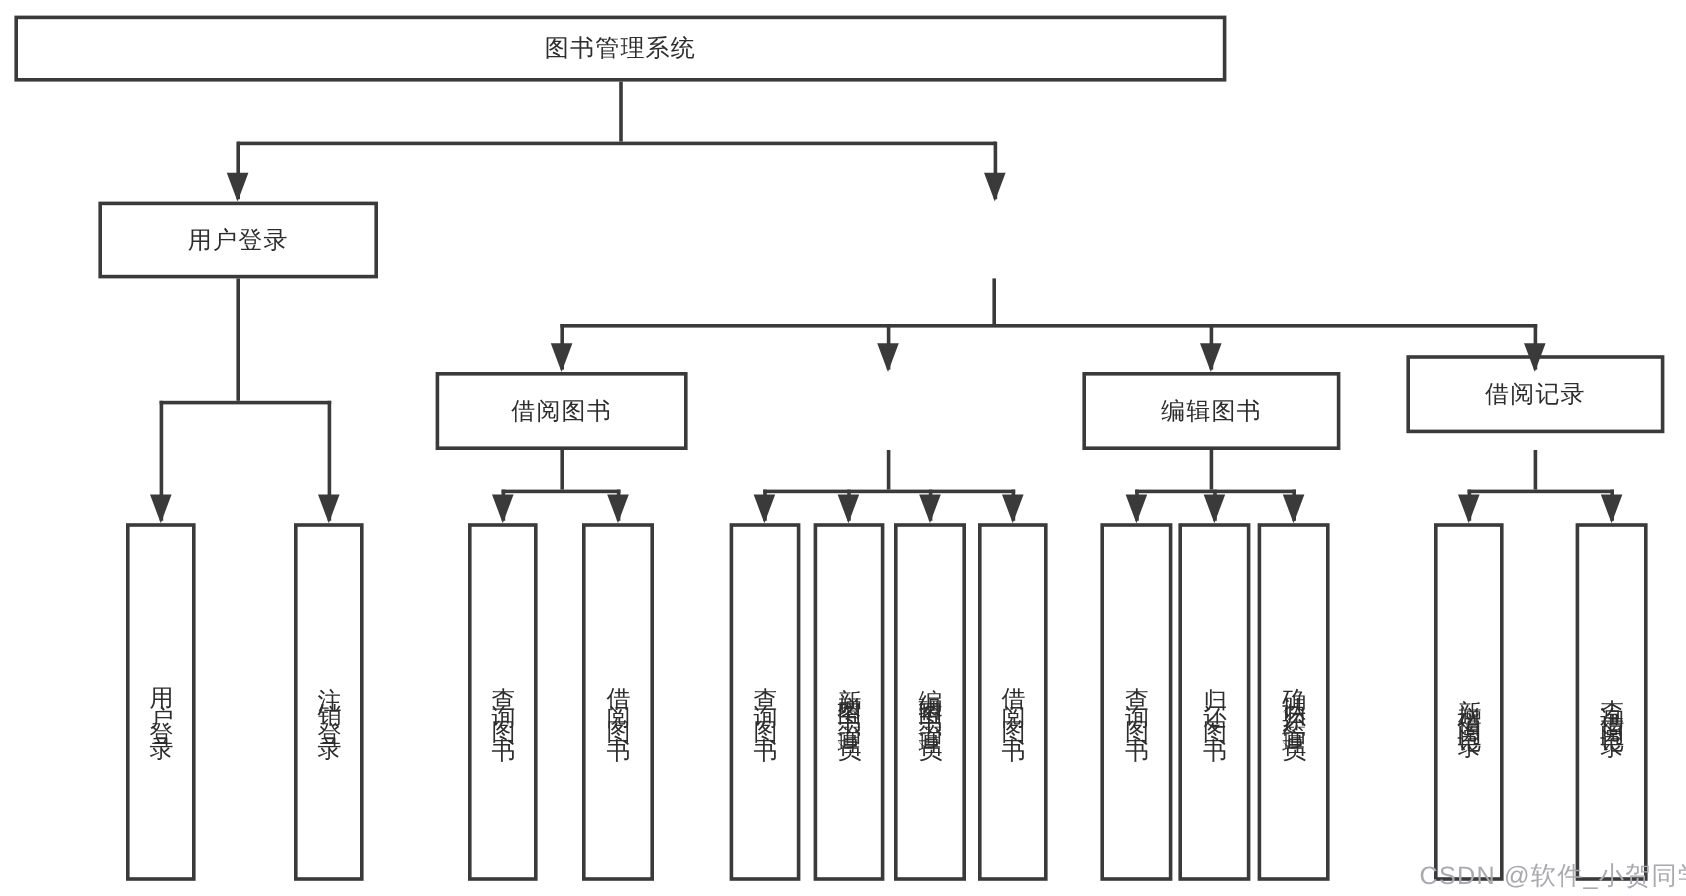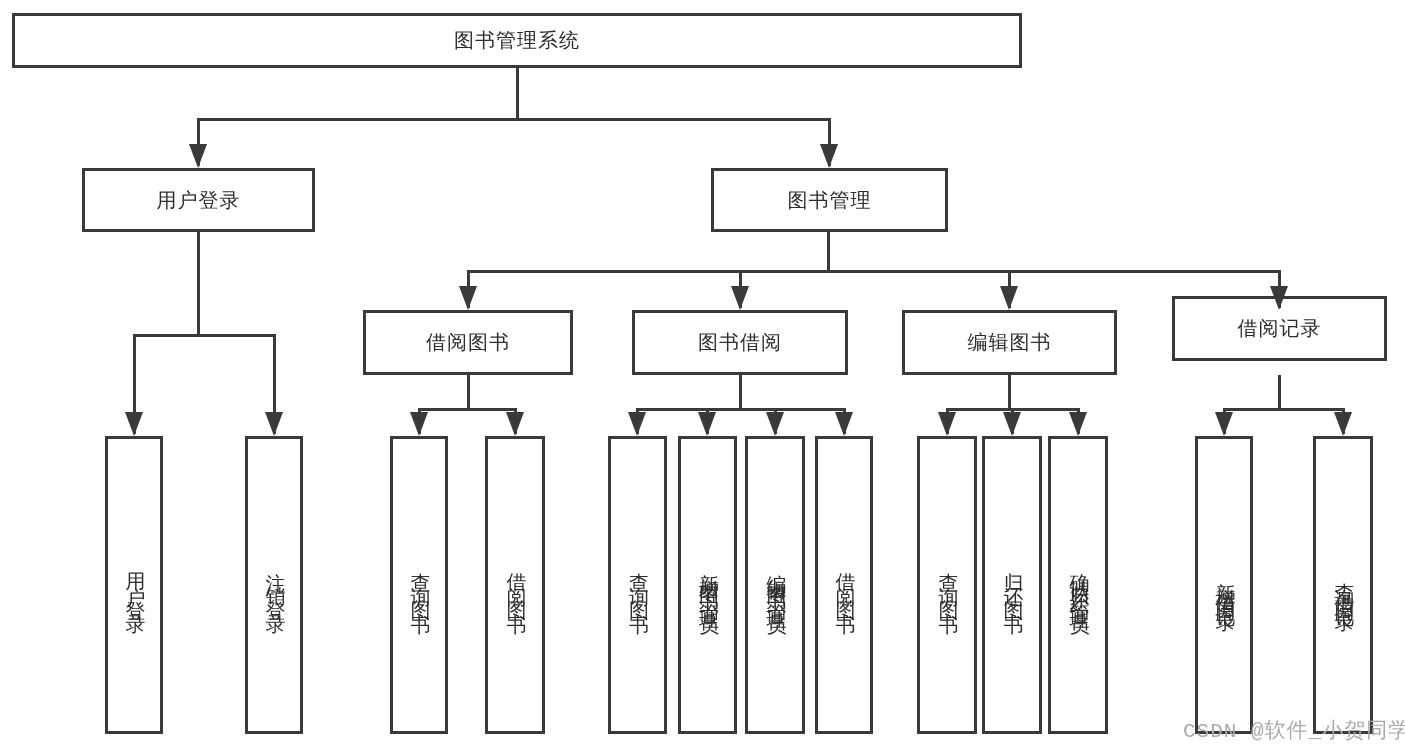--- a/index.html
+++ b/index.html
@@ -1,17 +1,17 @@
 <!DOCTYPE html>
 <html><head>
 <meta charset="utf-8">
 <style>
   html,body{margin:0;padding:0;background:#ffffff;}
   body{font-family:"Liberation Sans","DejaVu Sans",sans-serif;}
-  .canvas{position:relative;width:1405px;height:747px;background:#ffffff;overflow:hidden;font-family:Liberation Mono, monospace;}
+  .canvas{position:relative;width:1405px;height:747px;background:#ffffff;overflow:hidden;}
   .node{position:absolute;box-sizing:border-box;background:#ffffff;border:3px solid #3a3a3a;
         display:flex;align-items:center;justify-content:center;
         font-size:20px;color:#2d2d2d;letter-spacing:1px;}
   .leaf span{writing-mode:vertical-rl;text-orientation:mixed;letter-spacing:14px;line-height:1;}
   .leaf span.long{letter-spacing:6px;}
   .v,.h{position:absolute;background:#3a3a3a;}
   .v{width:3px;}
   .h{height:3px;}
   .arrow{position:absolute;width:0;height:0;
          border-left:9px solid transparent;border-right:9px solid transparent;
@@ -23,29 +23,23 @@
 
 <div class="canvas">
 
   <div class="node" style="left:12px;top:13px;width:1010px;height:55px">
     <span>图书管理系统</span>
   </div>
 
   <div class="node" style="left:82px;top:168px;width:233px;height:64px">
     <span>用户登录</span>
   </div>
-  <div class="node" style="left:711px;top:168px;width:237px;height:64px">
-    <span>图书管理</span>
-  </div>
 
   <div class="node" style="left:363px;top:310px;width:210px;height:65px">
     <span>借阅图书</span>
-  </div>
-  <div class="node" style="left:632px;top:310px;width:216px;height:65px">
-    <span>图书借阅</span>
   </div>
   <div class="node" style="left:902px;top:310px;width:215px;height:65px">
     <span>编辑图书</span>
   </div>
   <div class="node" style="left:1172px;top:296px;width:215px;height:65px">
     <span>借阅记录</span>
   </div>
 
   <div class="node leaf" style="left:105px;top:436px;width:58px;height:298px">
     <span>用户登录</span>

